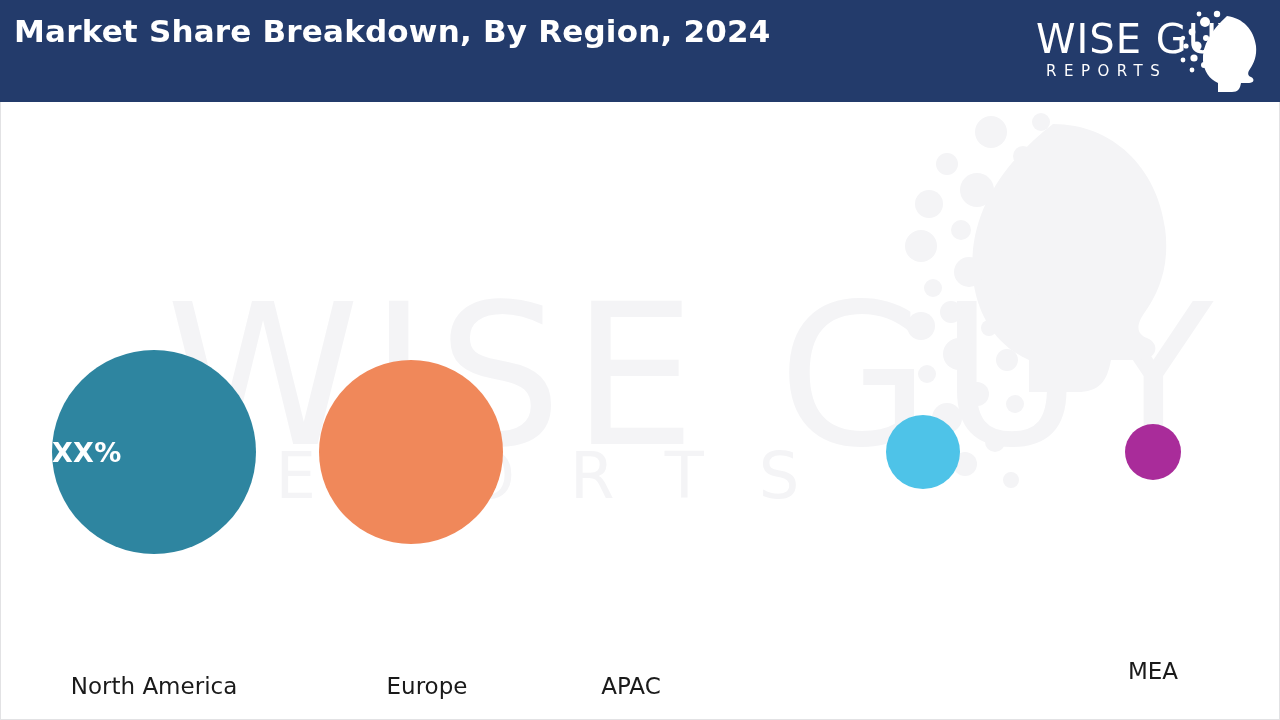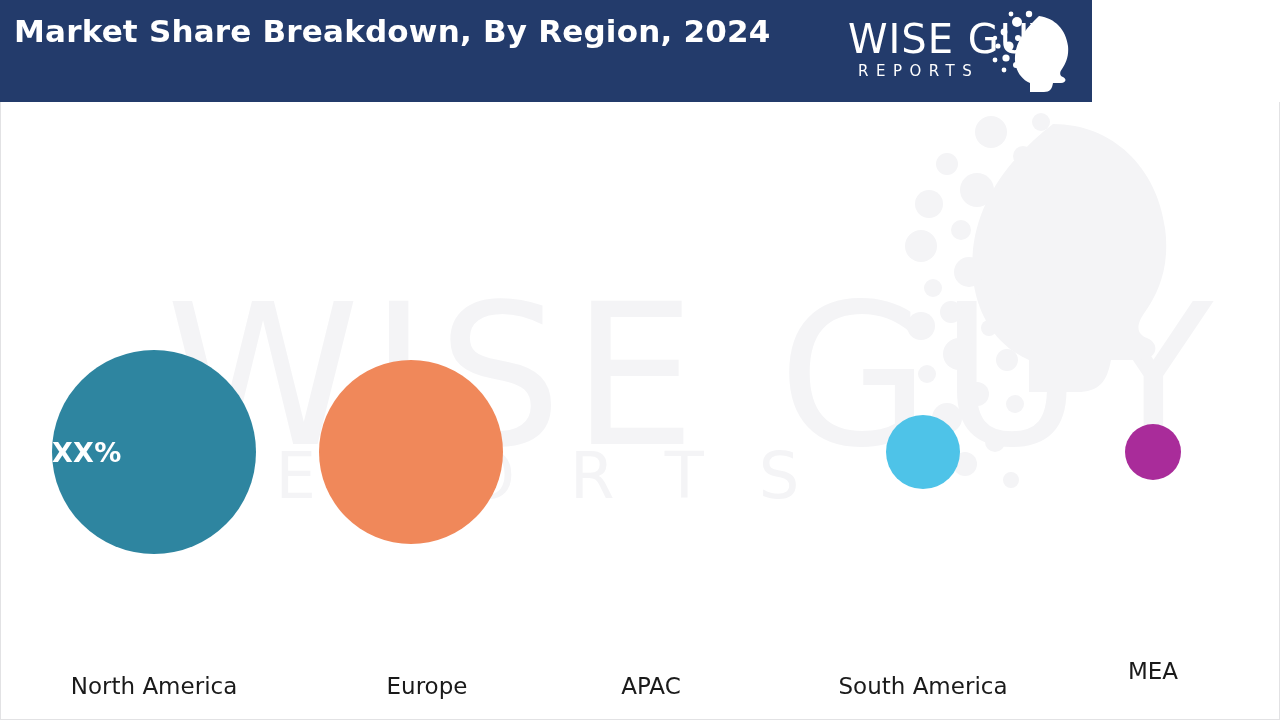--- a/index.html
+++ b/index.html
@@ -18,21 +18,21 @@
     width: 1280px;
     height: 720px;
     background: #ffffff;
     box-sizing: border-box;
   }
 
   
   .header {
     position: absolute;
     left: 0; top: 0;
-    width: 1092px;
+    width: 1280px;
     height: 102px;
     background: #233b6b;
     overflow: hidden;
   }
   .header-title {
     position: absolute;
     left: 14px;
     top: 13px;
     font-size: 31px;
     font-weight: bold;
@@ -214,18 +214,17 @@
     <div class="bubble" style="left:885px; top:313px; width:74px; height:74px; background:#4ec3e8;">
       <span class="bubble-value"></span>
     </div>
 
     <div class="bubble" style="left:1124px; top:322px; width:56px; height:56px; background:#a92c9a;">
       <span class="bubble-value"></span>
     </div>
 
     <div class="cat-label" style="left:153px; top:571px;">North America</div>
     <div class="cat-label" style="left:410px; top:571px;margin-left:16px;">Europe</div>
-    <div class="cat-label" style="left:650px; top:571px;">APAC</div>
-    <div class="cat-label" style="left:922px; top:571px;">South America</div>
+    <div class="cat-label" style="left:630px; top:571px;">APAC</div>
     <div class="cat-label" style="left:1152px; top:556px;">MEA</div>
 
   </div>
 </div>
 
 </body></html>

